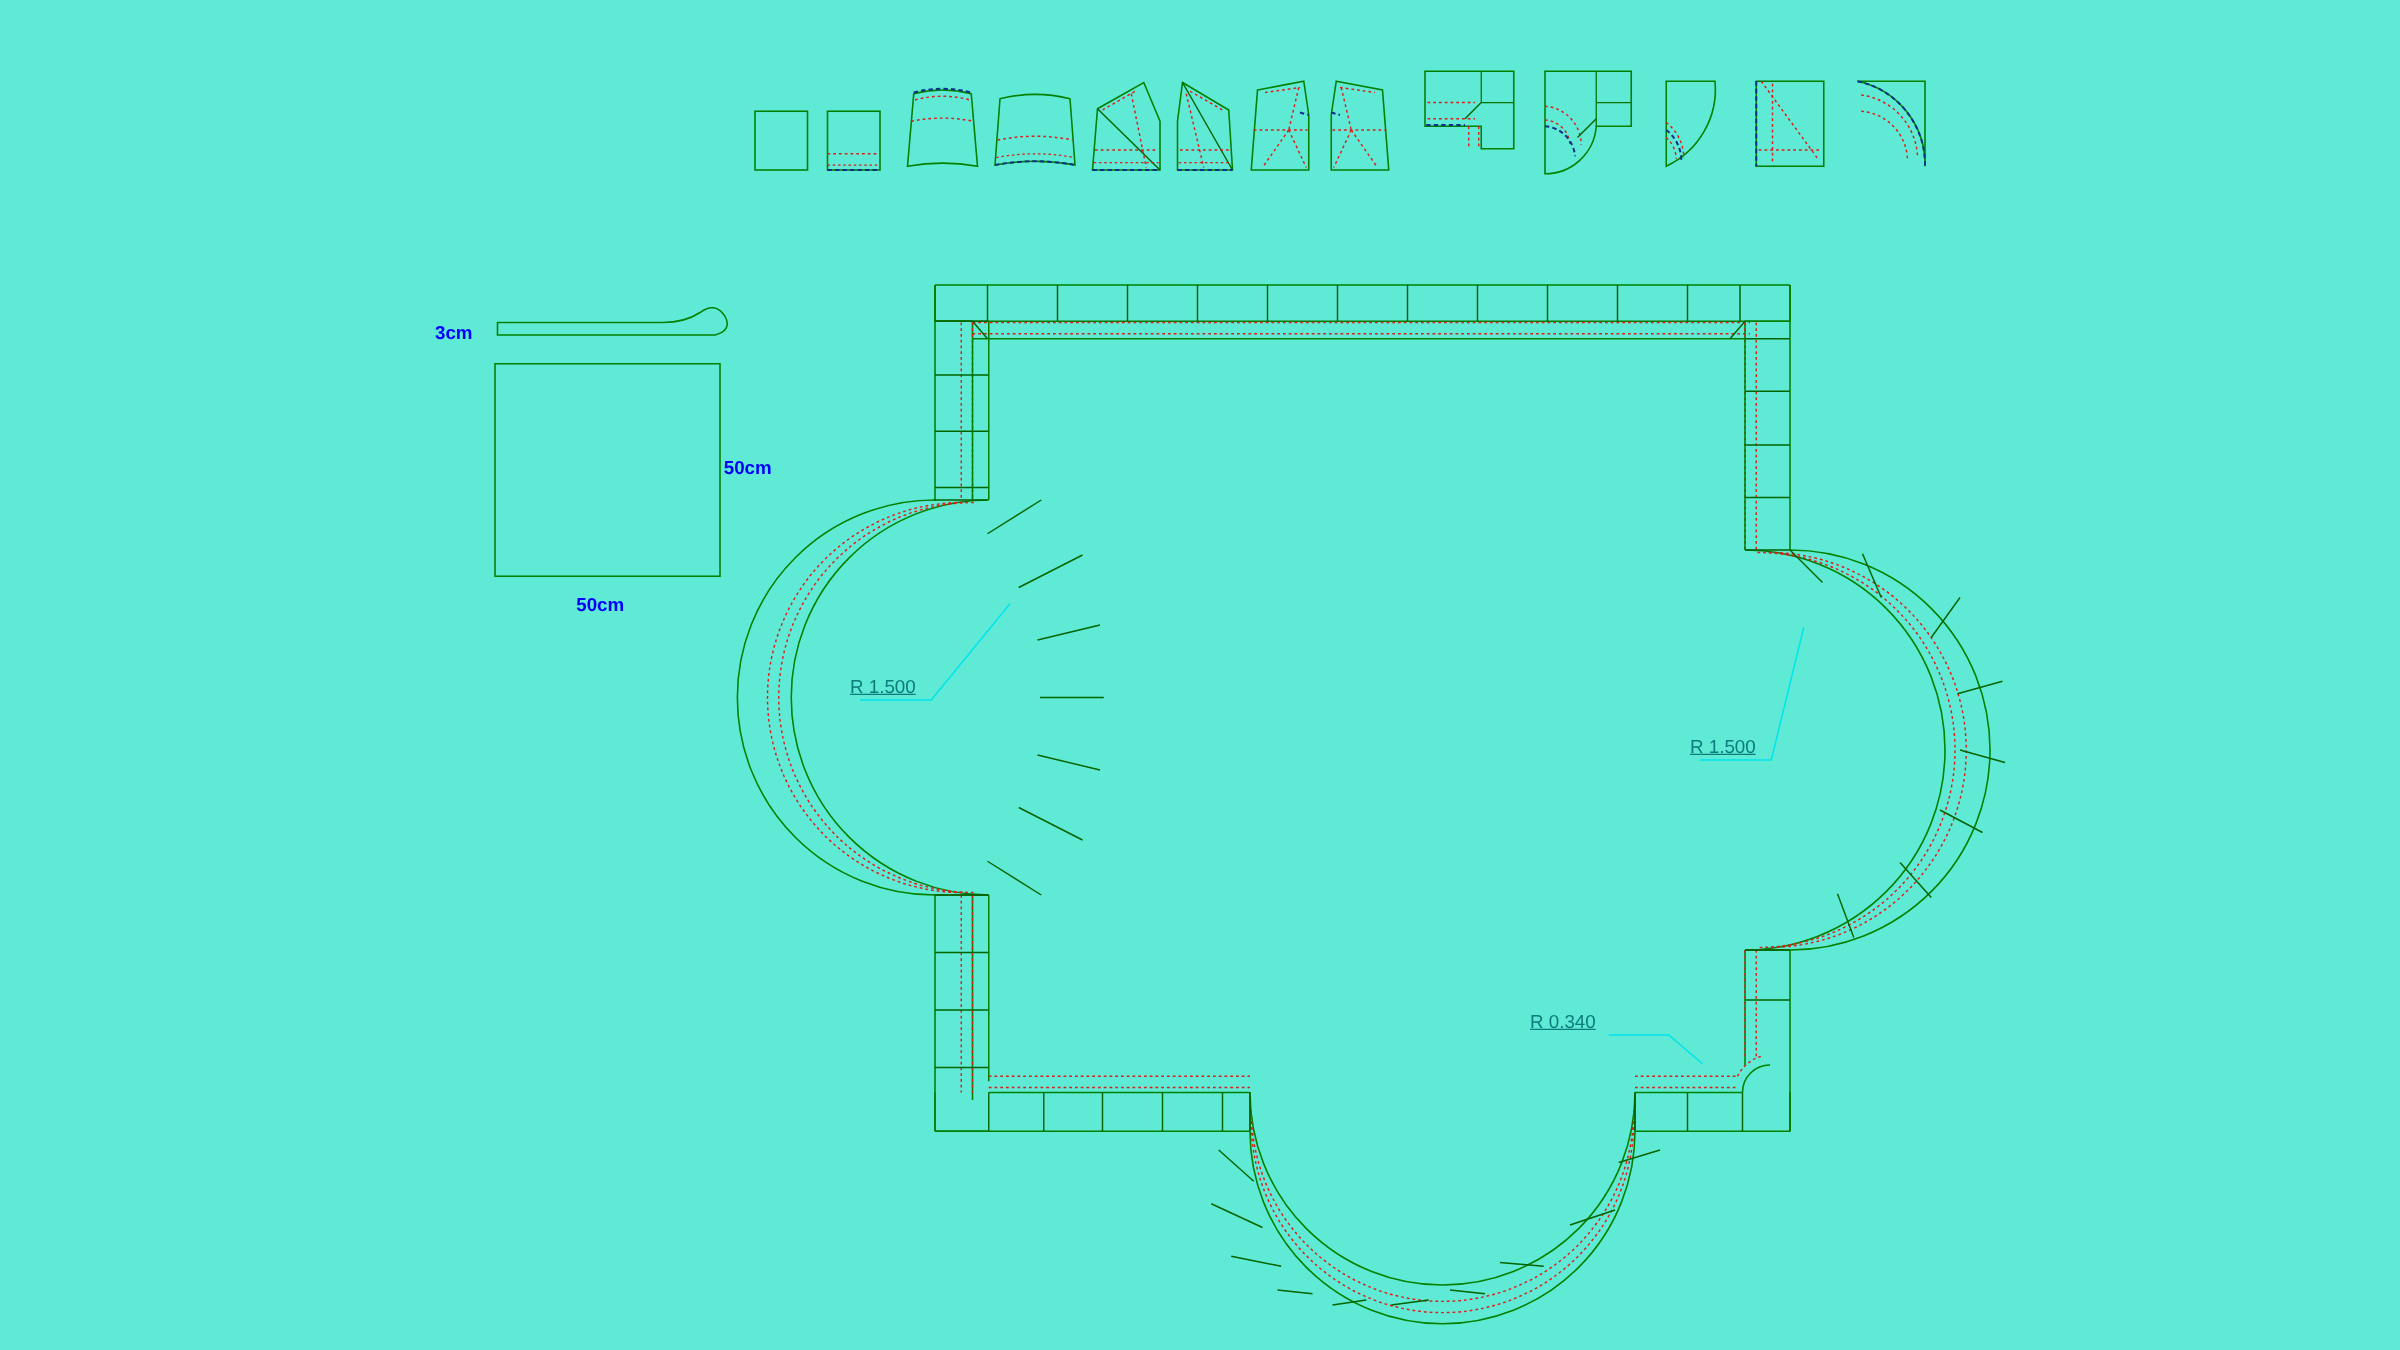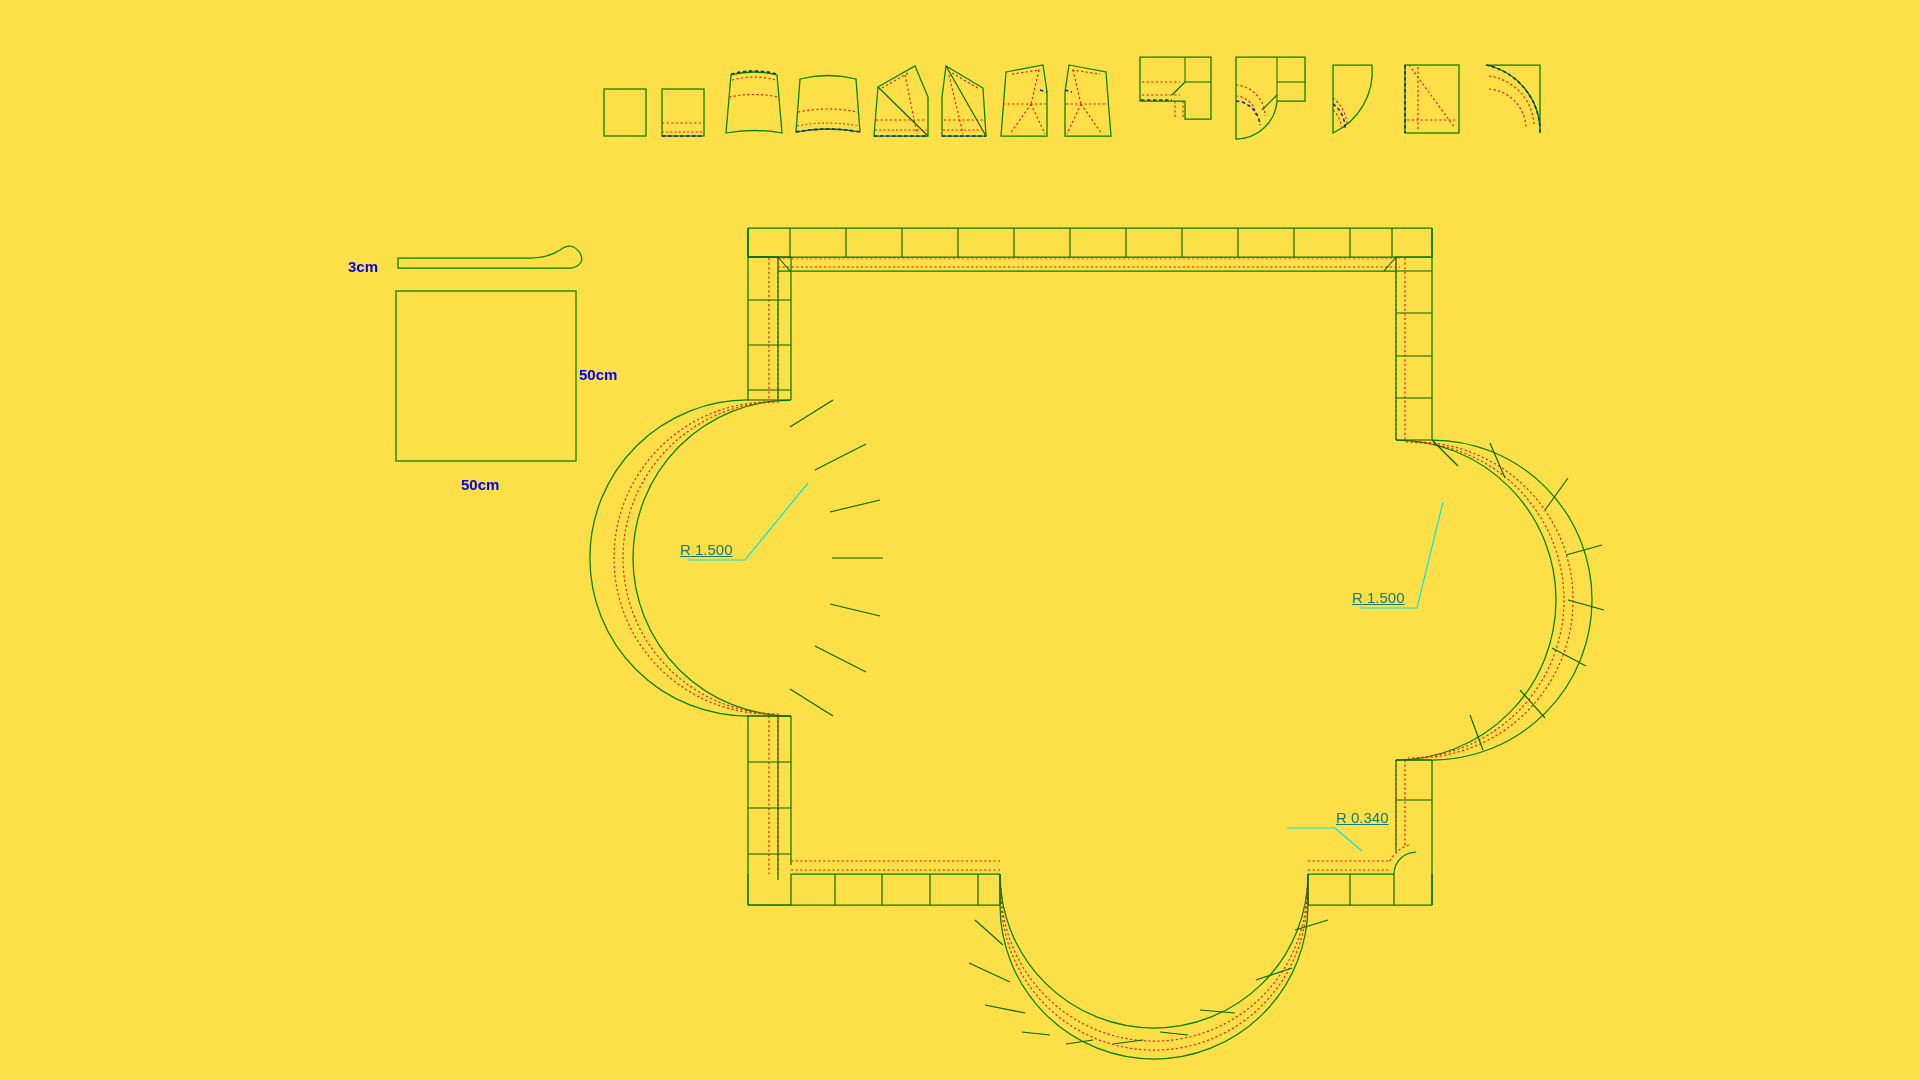--- a/index.html
+++ b/index.html
@@ -8,21 +8,21 @@
     background: #ffffff;
     width: 1920px;
     height: 1080px;
     overflow: hidden;
     font-family: "Liberation Sans", sans-serif;
   }
   #canvas-root {
     position: relative;
     width: 1920px;
     height: 1080px;
-    background: #fde047;
+    background: #5eead4;
   }
   svg.cad { position: absolute; left: 0; top: 0; width: 1920px; height: 1080px; }
 
   .edge      { fill: none; stroke: #008000; stroke-width: 1.25; }
   .edge-thin { fill: none; stroke: #007000; stroke-width: 1; }
   .joint     { fill: none; stroke: #006400; stroke-width: 1.15; }
   .redline   { fill: none; stroke: #e01b1b; stroke-width: 1.15; stroke-dasharray: 2.2 2.4; stroke-linecap: butt; }
   .redline-s { fill: none; stroke: #e01b1b; stroke-width: 1; stroke-dasharray: 2 2.2; }
   .blueline  { fill: none; stroke: #0b2f8a; stroke-width: 1.6; stroke-dasharray: 3.5 2.5; }
   .leader    { fill: none; stroke: #00e5ee; stroke-width: 1.2; }
@@ -355,15 +355,15 @@
   <div class="dim-label" style="left:348px; top:258px;">3cm</div>
 
   <div class="dim-label" style="left:579px; top:366px;">50cm</div>
 
   <div class="dim-label" style="left:461px; top:476px;">50cm</div>
 
   <div class="radius-label" style="left:680px; top:541px;">R 1.500</div>
 
   <div class="radius-label" style="left:1352px; top:589px;">R 1.500</div>
 
-  <div class="radius-label" style="left:1336px; top:809px;text-align:center;">R 0.340</div>
+  <div class="radius-label" style="left:1224px; top:809px;text-align:center;">R 0.340</div>
 
 </div>
 
 </body></html>

